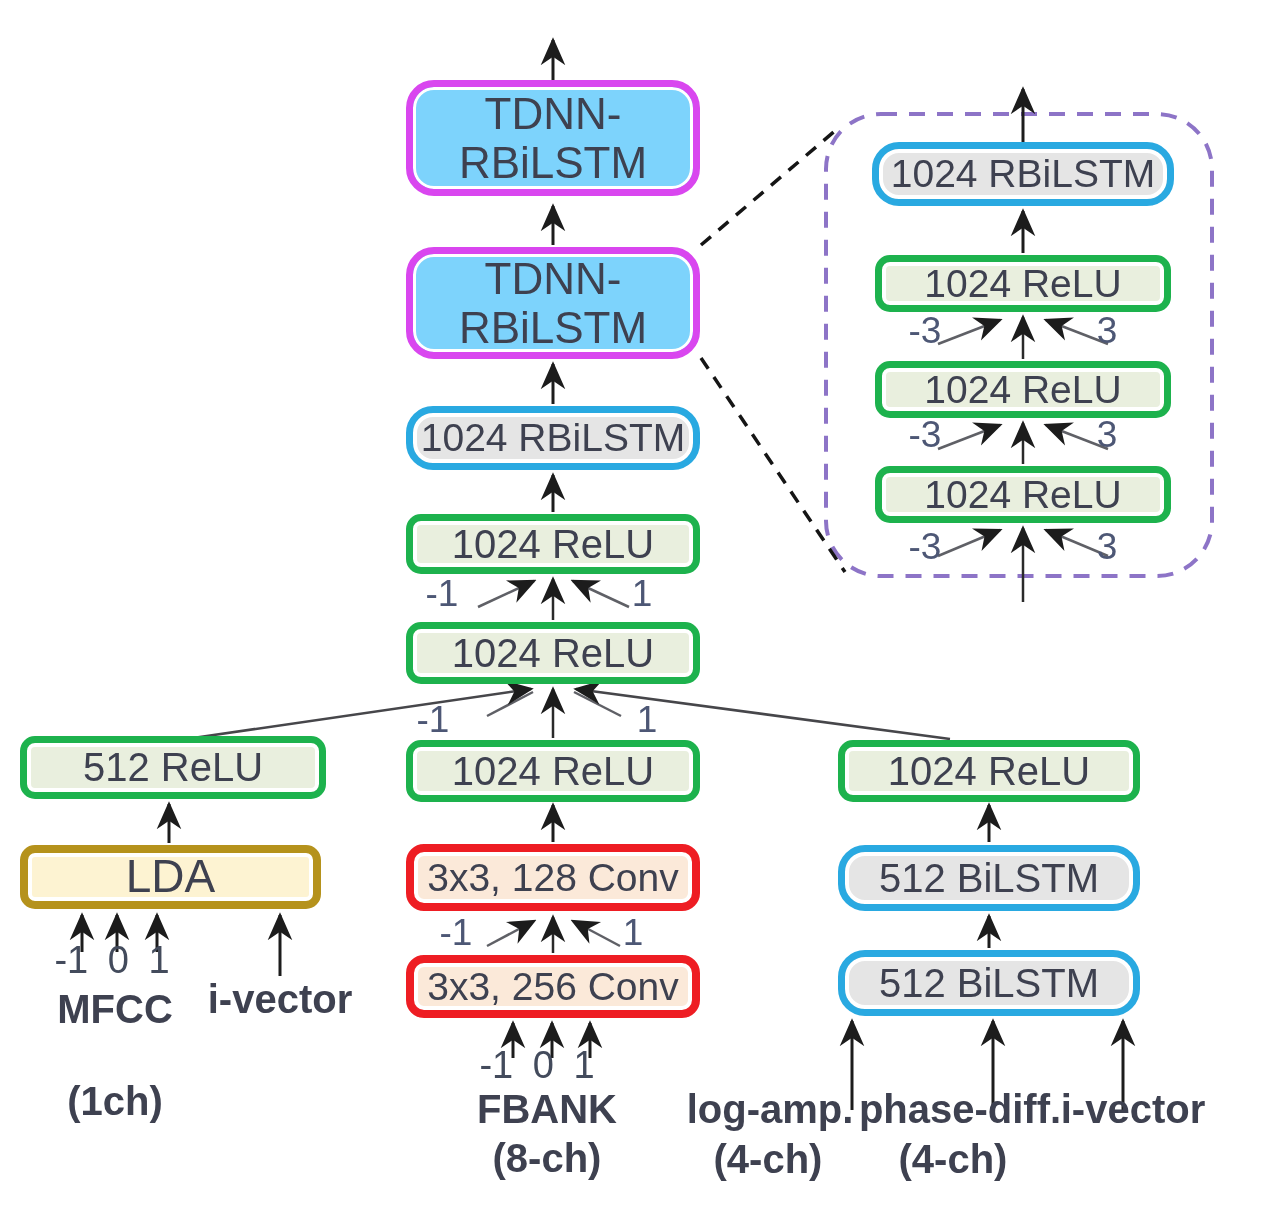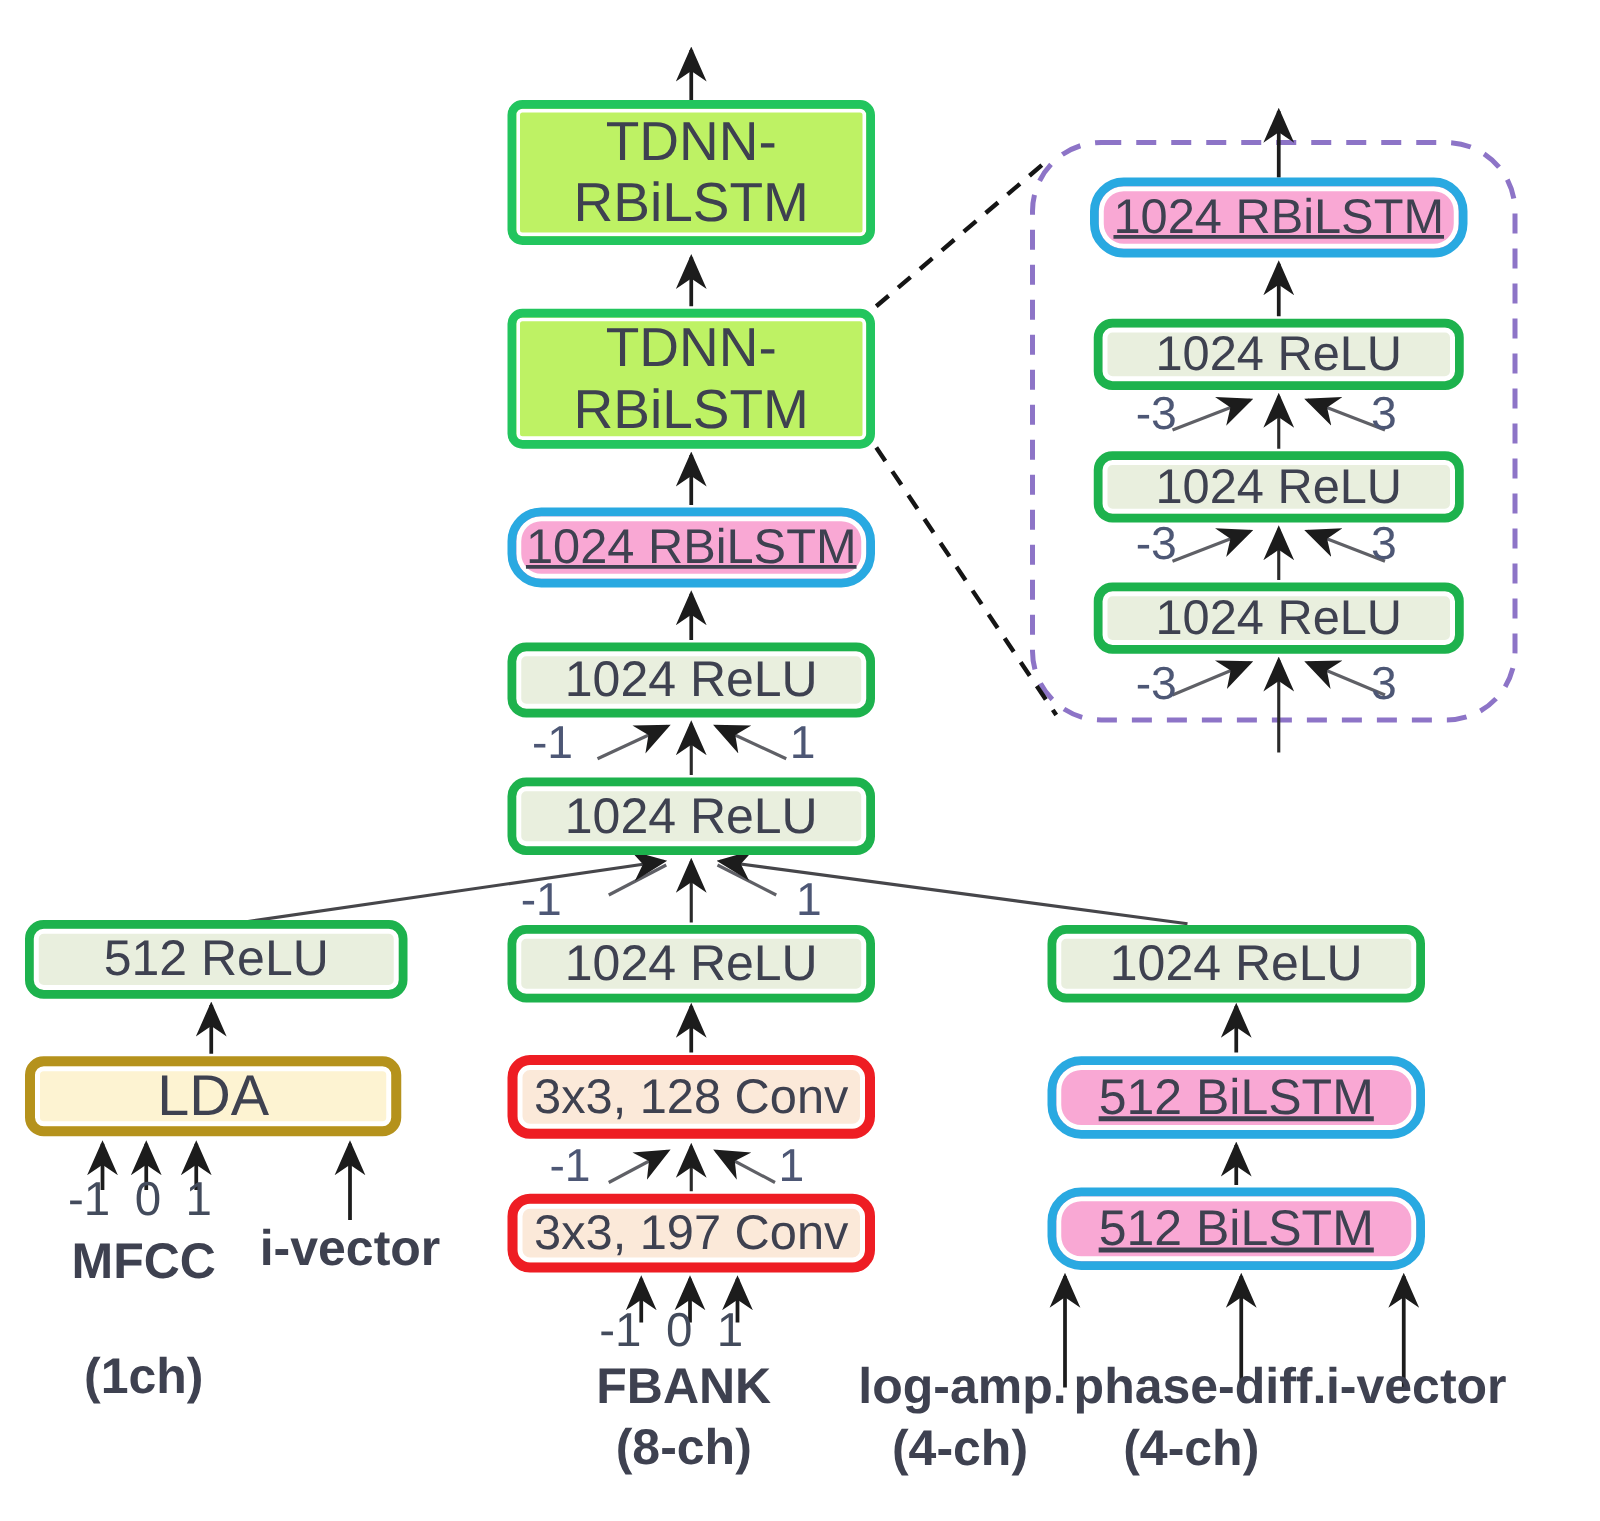--- a/index.html
+++ b/index.html
@@ -6,22 +6,22 @@
   #stage{
     position:relative;width:1280px;height:1217px;overflow:hidden;
     background:#ffffff;font-family:"Liberation Sans", sans-serif;
   }
   #connectors{position:absolute;left:0;top:0;z-index:0;}
   .box{
     position:absolute;z-index:2;box-sizing:border-box;
     display:flex;flex-direction:column;align-items:center;justify-content:center;
     text-align:center;color:#3e4150;font-weight:400;line-height:1.12;
   }
-  .purple{border:7px solid #22c55e;background:#bef264;border-radius:12px;box-shadow:inset 0 0 0 3px #ffffff;}
-  .blue{border:7px solid #29a9e1;background:#f9a8d4;border-radius:27px;box-shadow:inset 0 0 0 4px #ffffff;text-decoration:underline;}
+  .purple{border:7px solid #d946ef;background:#7dd3fc;border-radius:28px;box-shadow:inset 0 0 0 3px #ffffff;}
+  .blue{border:7px solid #29a9e1;background:#e5e5e5;border-radius:27px;box-shadow:inset 0 0 0 4px #ffffff;}
   .green{border:7px solid #1db24d;background:#e9efde;border-radius:15px;box-shadow:inset 0 0 0 4px #ffffff;}
   .red{border:8px solid #ee1d23;background:#fbe9d9;border-radius:18px;box-shadow:inset 0 0 0 4px #ffffff;}
   .gold{border:8px solid #b5921c;background:#fdf3d2;border-radius:15px;box-shadow:inset 0 0 0 4px #ffffff;}
   .f44{font-size:44px;}
   .f40{font-size:40px;}
   .f39{font-size:39px;}
   .f42{font-size:46px;}
   .lbl{
     position:absolute;z-index:3;color:#3e4150;text-align:center;line-height:1.05;
   }
@@ -129,21 +129,21 @@
 
   <div class="box green f40" style="left:20px;top:736px;width:306px;height:63px;">512 ReLU</div>
   <div class="box gold f42" style="left:20px;top:845px;width:301px;height:64px;">LDA</div>
   <div class="lbl ctx" style="left:32px;top:941px;width:160px;">-1 0 1</div>
   <div class="lbl name40" style="left:15px;top:988px;width:200px;">MFCC</div>
   <div class="lbl name40" style="left:15px;top:1080px;width:200px;">(1ch)</div>
   <div class="lbl name40" style="left:180px;top:978px;width:200px;">i-vector</div>
 
   <div class="box green f40" style="left:406px;top:740px;width:294px;height:62px;">1024 ReLU</div>
   <div class="box red f39" style="left:406px;top:844px;width:294px;height:67px;">3x3, 128 Conv</div>
-  <div class="box red f39" style="left:406px;top:955px;width:294px;height:63px;">3x3, 197 Conv</div>
+  <div class="box red f39" style="left:406px;top:955px;width:294px;height:63px;">3x3, 256 Conv</div>
   <div class="lbl num" style="left:426px;top:914px;width:60px;">-1</div>
   <div class="lbl num" style="left:603px;top:914px;width:60px;">1</div>
   <div class="lbl ctx" style="left:457px;top:1046px;width:160px;">-1 0 1</div>
   <div class="lbl name40" style="left:447px;top:1088px;width:200px;">FBANK</div>
   <div class="lbl name40" style="left:447px;top:1137px;width:200px;">(8-ch)</div>
 
   <div class="box green f40" style="left:838px;top:740px;width:302px;height:62px;">1024 ReLU</div>
   <div class="box blue f40" style="left:838px;top:845px;width:302px;height:66px;">512 BiLSTM</div>
   <div class="box blue f40" style="left:838px;top:950px;width:302px;height:66px;">512 BiLSTM</div>
   <div class="lbl name40" style="left:670px;top:1088px;width:200px;">log-amp.</div>

